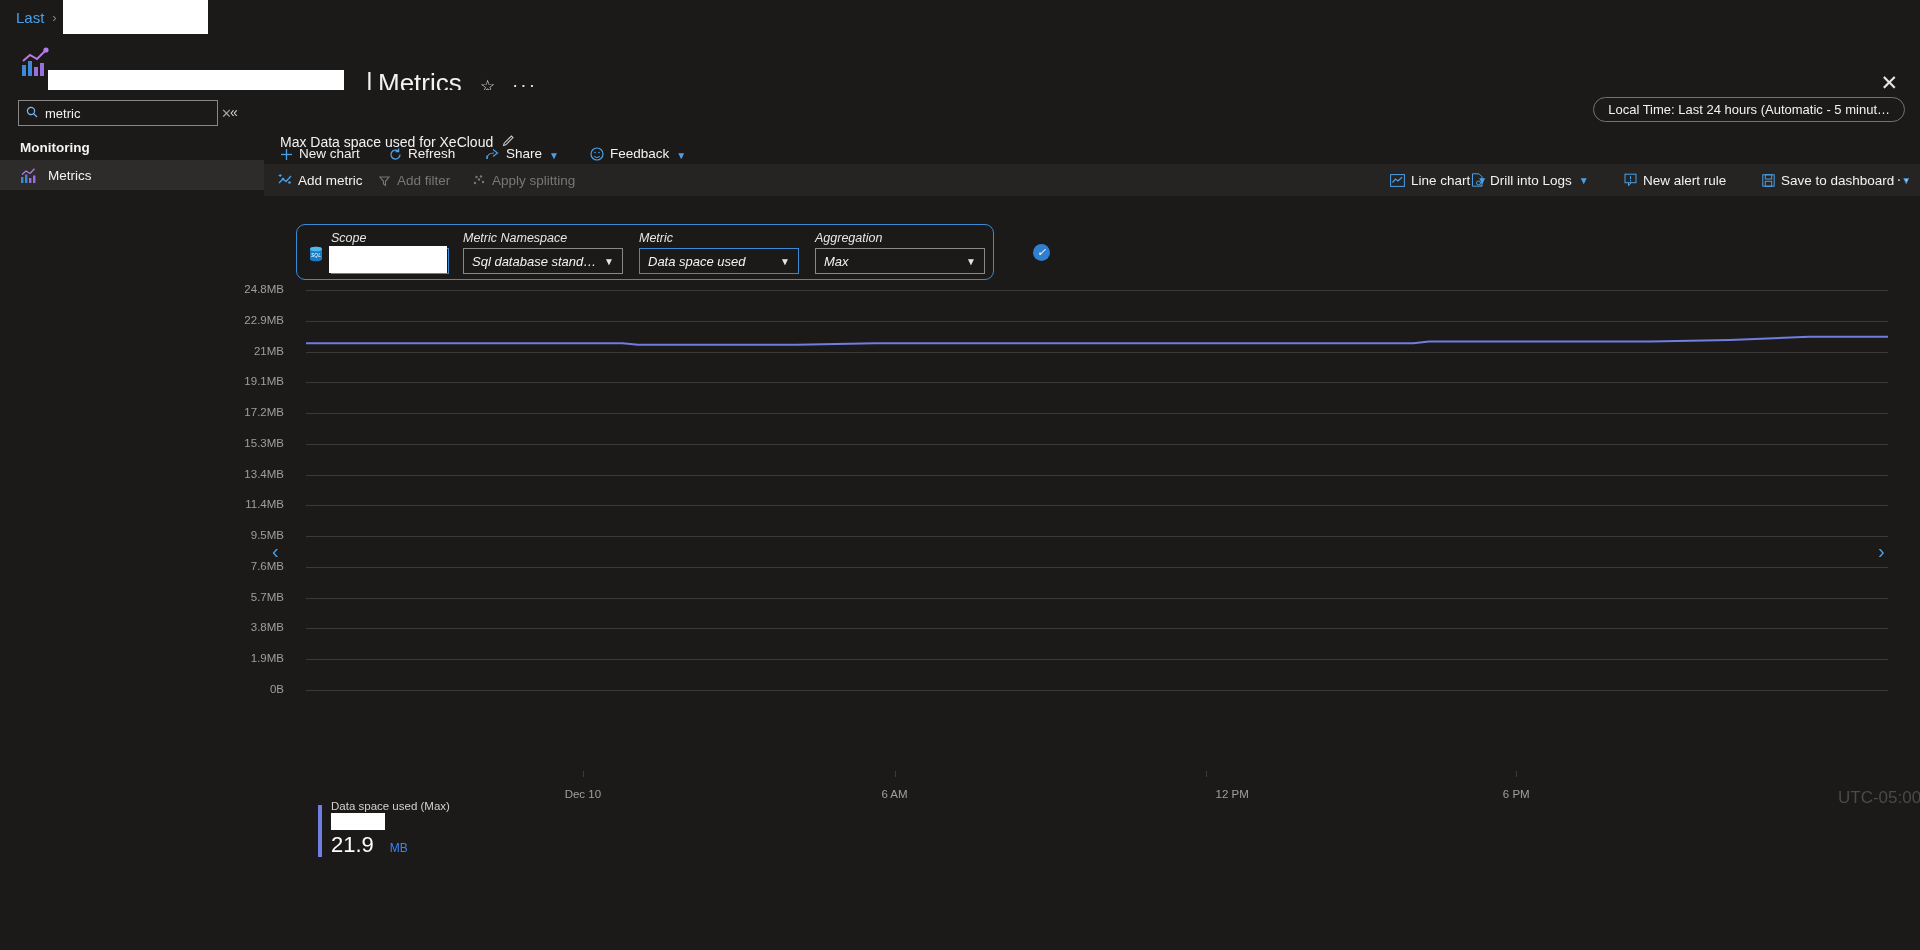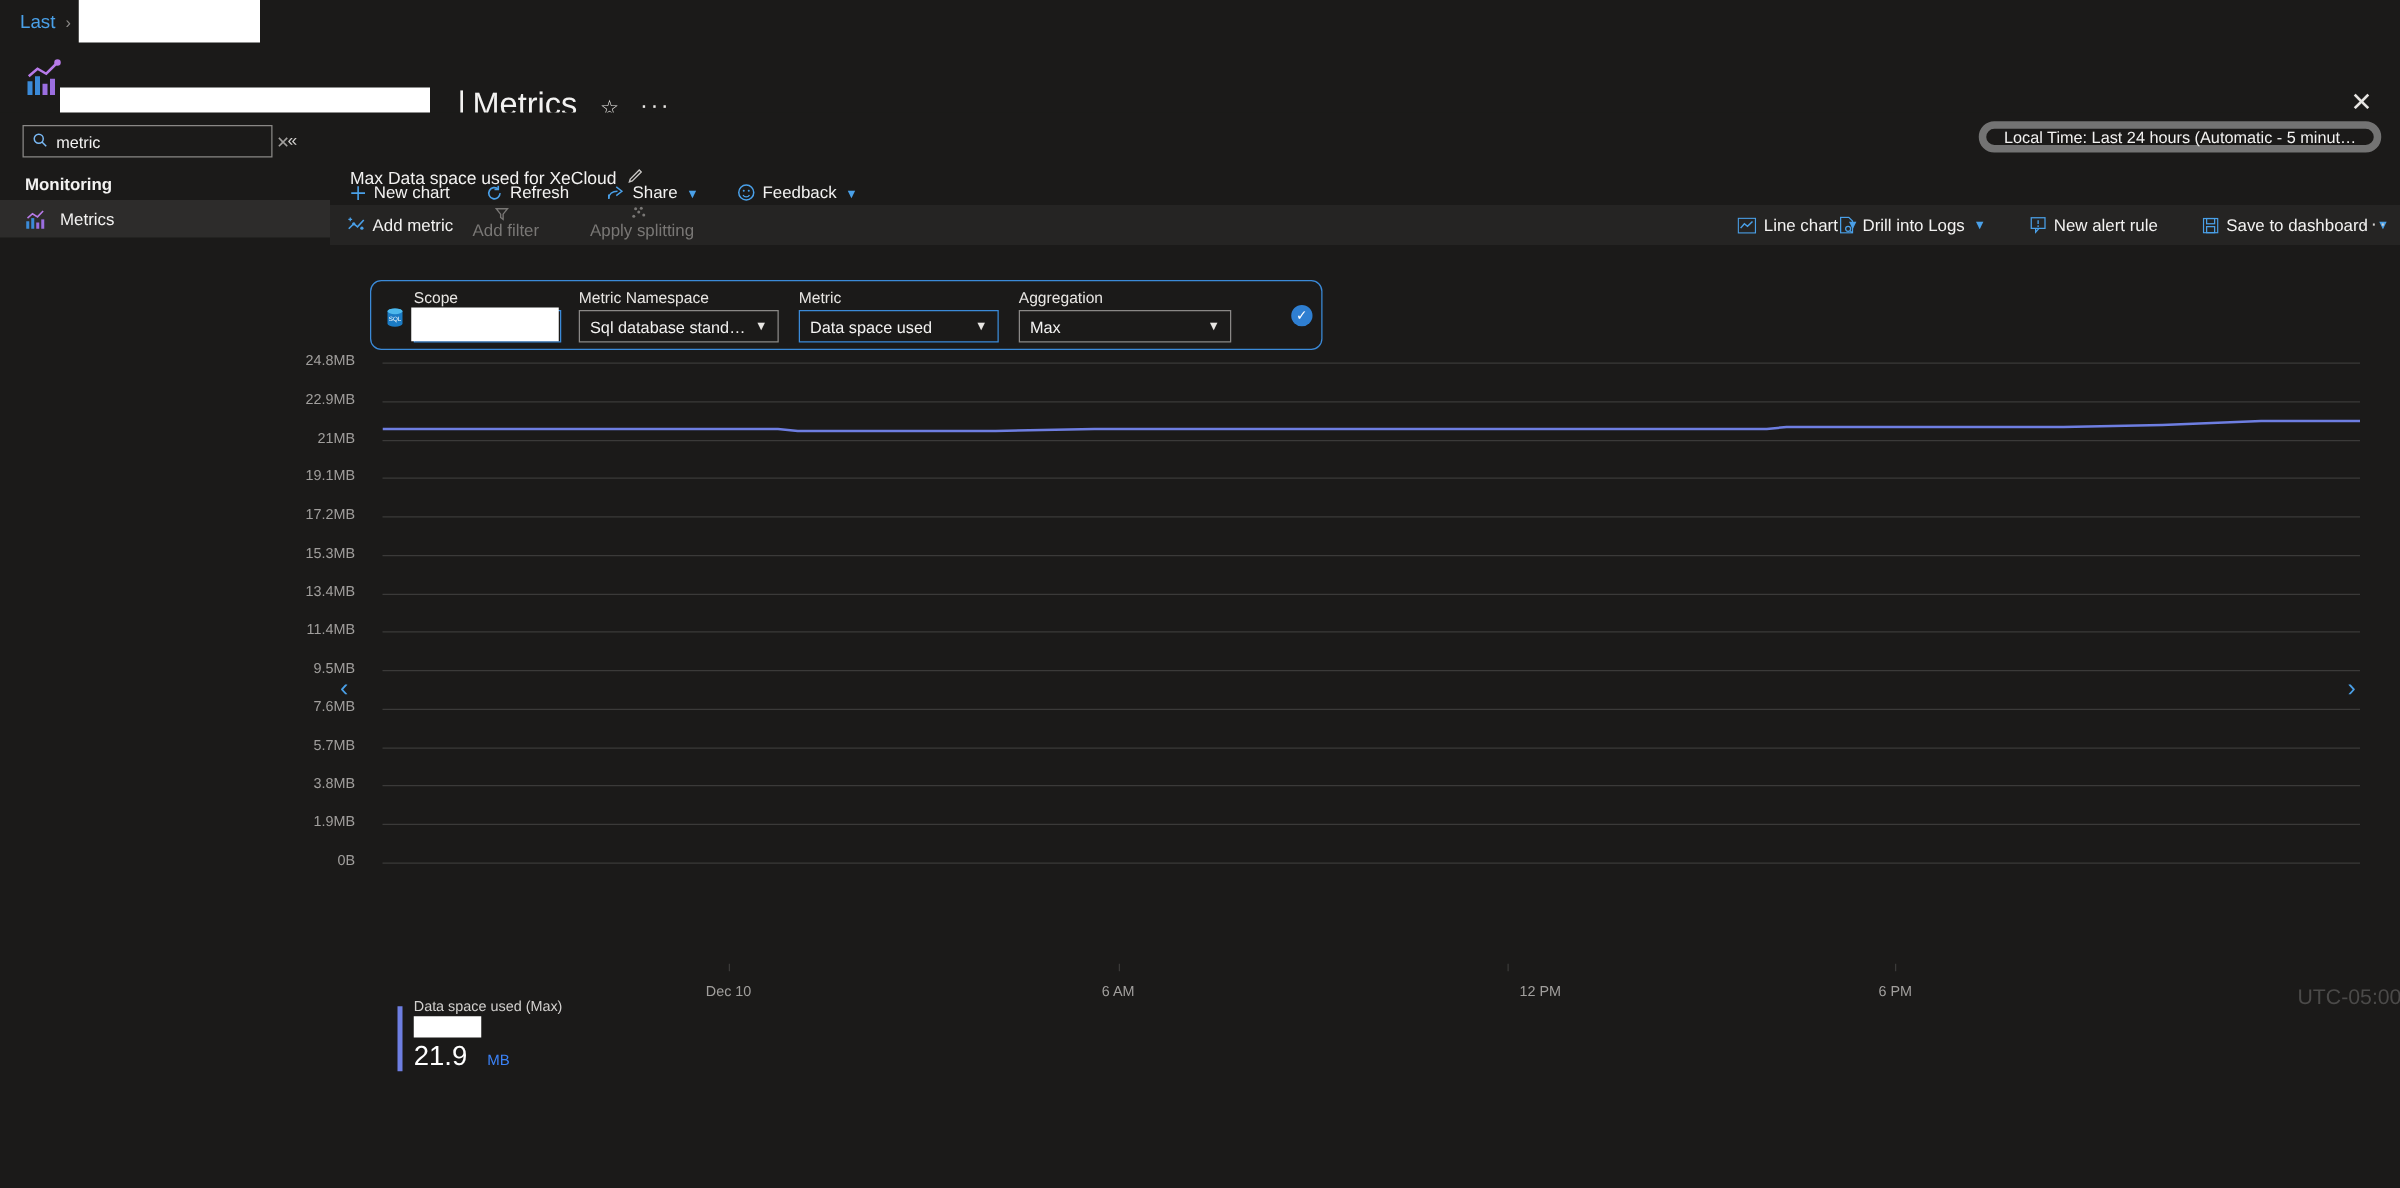--- a/index.html
+++ b/index.html
@@ -102,21 +102,21 @@
   .cmd {
     position: absolute; top: 0; height: 37px;
     display: flex; align-items: flex-end; cursor: pointer;
     font-size: 13.5px; color: #f3f2f1; white-space: nowrap; margin-top: 34px;
   }
   .cmd .ci { color: #4aa0e8; margin-right: 6px; display: flex; align-items: center; }
   .cmd .caret { color: #4aa0e8; margin-left: 7px; font-size: 10px; }
 
   #time-pill {
     position: absolute; right: 15px; top: 7px; height: 25px;
-    border: 6px solid #737373; border-radius: 13px;
+    border: 1px solid #737373; border-radius: 13px;
     padding: 0 14px; display: flex; align-items: center;
     font-size: 13px; color: #f3f2f1; cursor: pointer; white-space: nowrap;
   }
 
   
   #chart-title-row {
     position: absolute; left: 0; top: 40px; height: 24px;
     display: flex; align-items: center; padding-left: 16px;
   }
   #chart-title { font-size: 14px; color: #f3f2f1; }
@@ -125,37 +125,38 @@
   
   #metric-toolbar {
     position: absolute; left: 0; top: 74px; width: 1656px; height: 32px;
     background: #252423;
   }
   .mt-btn {
     position: absolute; top: 0; height: 32px;
     display: flex; align-items: center; cursor: pointer;
     font-size: 13.5px; color: #f3f2f1; white-space: nowrap;
   }
-  .mt-btn.disabled { color: #797775; cursor: default; flex-direction: column; }
+  .mt-btn.disabled { color: #797775; cursor: default; }
   .mt-btn .mi { margin-right: 6px; display: flex; align-items: center; }
 
   .mt-right {
     position: absolute; top: 0; height: 32px;
     display: flex; align-items: center; cursor: pointer;
     font-size: 13.5px; color: #f3f2f1; white-space: nowrap;
   }
   .mt-right .mi { color: #4aa0e8; margin-right: 6px; display: flex; align-items: center; }
   .mt-right .caret { color: #4aa0e8; margin-left: 7px; font-size: 10px; }
 
   
   #selector-pill {
     position: absolute; left: 296px; top: 224px;
-    width: 762px; height: 56px;
+    width: 698px; height: 56px;
     border: 1px solid #3b8ad8; border-radius: 9px;
     background: #1b1a19;
+    font-style: italic;
   }
   #sql-icon { position: absolute; left: 10px; top: 20px; width: 18px; height: 18px; }
   .fld { position: absolute; top: 6px; }
   .fld-label { font-size: 12.5px; color: #e8e6e3; margin-bottom: 3px; display: block; }
   .fld-box {
     height: 26px; border: 1px solid #8a8886; background: #1b1a19;
     display: flex; align-items: center; padding: 0 8px;
     font-size: 13px; color: #f3f2f1;
   }
   .fld-box.focused { border-color: #3b8ad8; }

